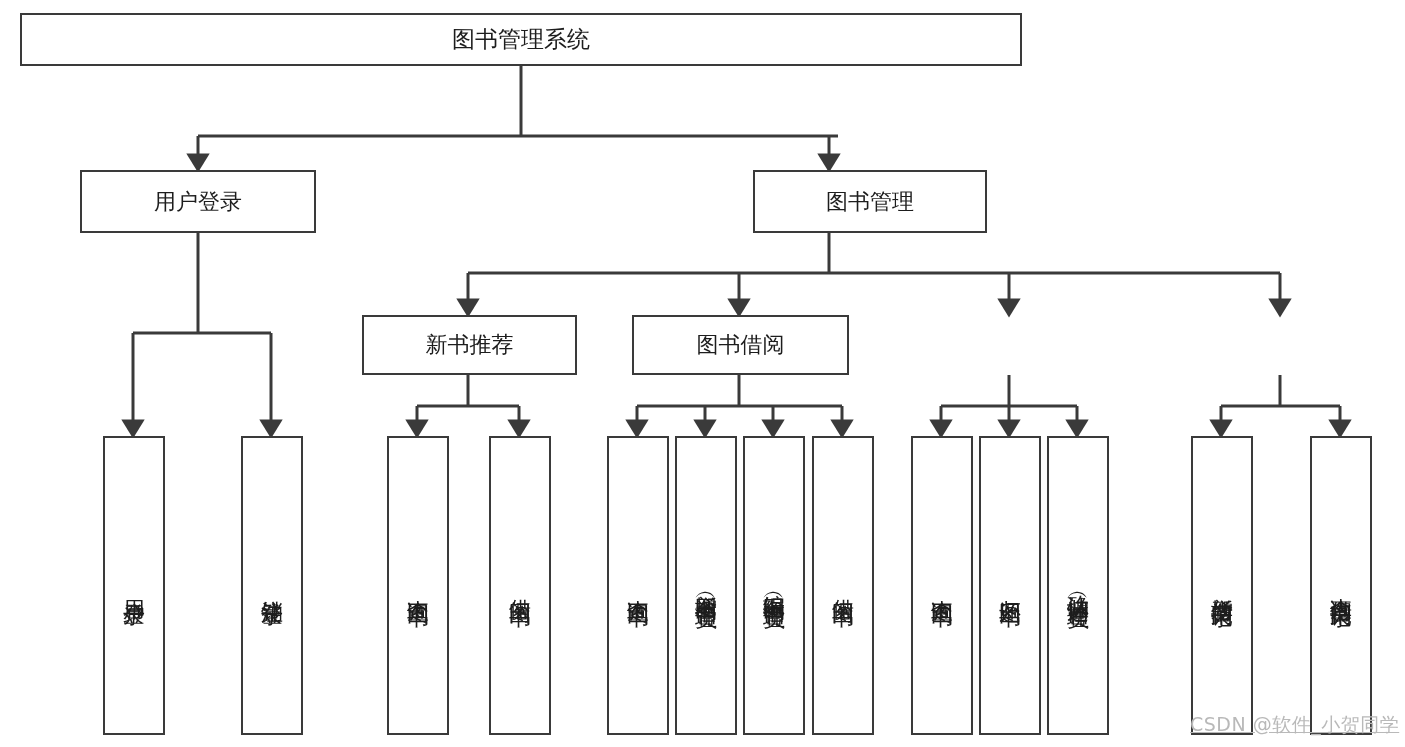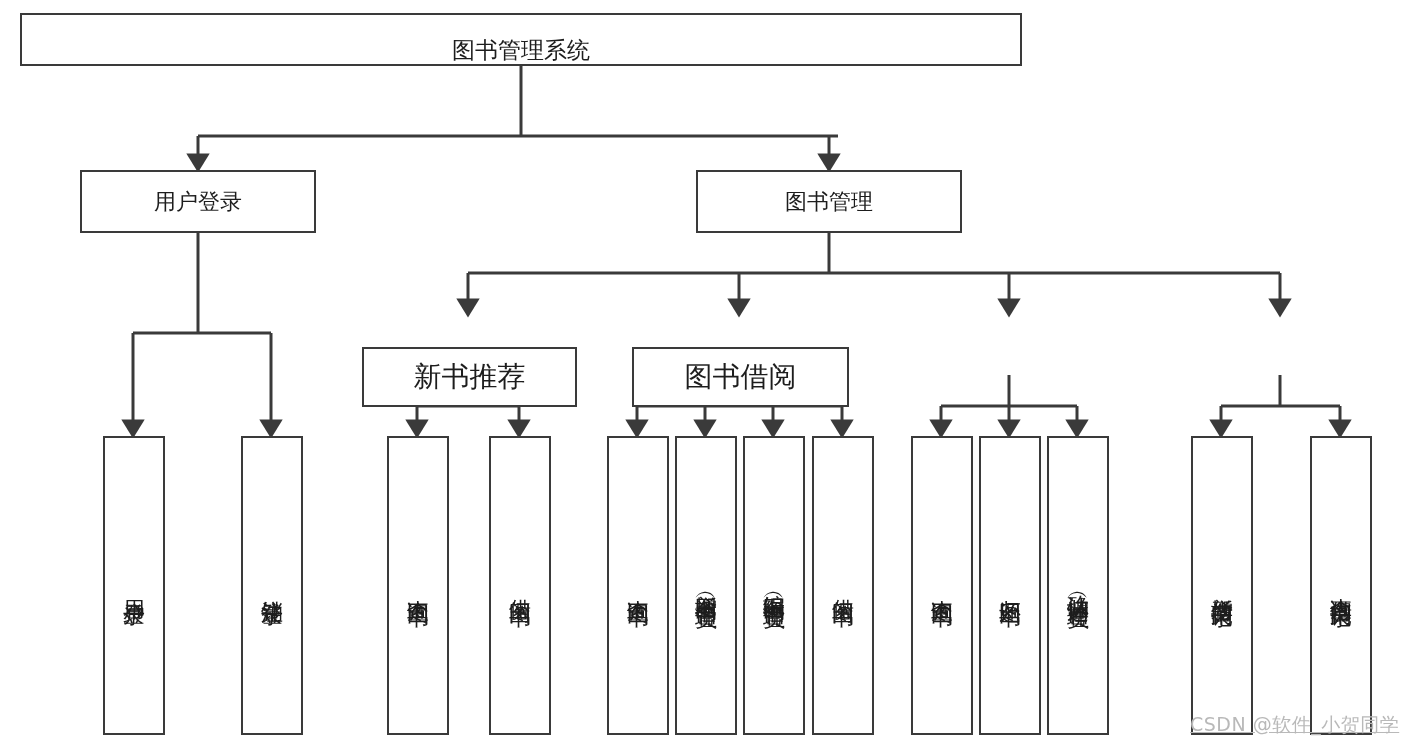--- a/index.html
+++ b/index.html
@@ -26,28 +26,26 @@
     background: #ffffff;
     display: flex;
     align-items: center;
     justify-content: center;
     text-align: center;
     line-height: 1.18;
     color: #1d1d1d;
   }
   .node.root {
     font-size: 23px;
-    align-items: flex-end;
   }
   .node.level2 {
     font-size: 22px;
   }
   .node.level3 {
-    font-size: 28px;
-    margin-top: 32px;
+    font-size: 22px;
   }
   .node.leaf {
     writing-mode: vertical-rl;
     text-orientation: upright;
     font-size: 22px;
     letter-spacing: 2px;
     padding-top: 6px;
     padding-bottom: 6px;
     line-height: 1.0;
     white-space: nowrap;
@@ -128,21 +126,21 @@
     </g>
   </svg>
 
   <div class="node root" style="left:20px; top:13px; width:1002px; height:53px;">
     <span class="label">图书管理系统</span>
   </div>
 
   <div class="node level2" style="left:80px; top:170px; width:236px; height:63px;">
     <span class="label">用户登录</span>
   </div>
-  <div class="node level2" style="left:696px; top:170px; width:266px; height:63px;">
+  <div class="node level2" style="left:753px; top:170px; width:234px; height:63px;">
     <span class="label">图书管理</span>
   </div>
 
   <div class="node level3" style="left:362px; top:315px; width:215px; height:60px;">
     <span class="label">新书推荐</span>
   </div>
   <div class="node level3" style="left:632px; top:315px; width:217px; height:60px;">
     <span class="label">图书借阅</span>
   </div>
 

